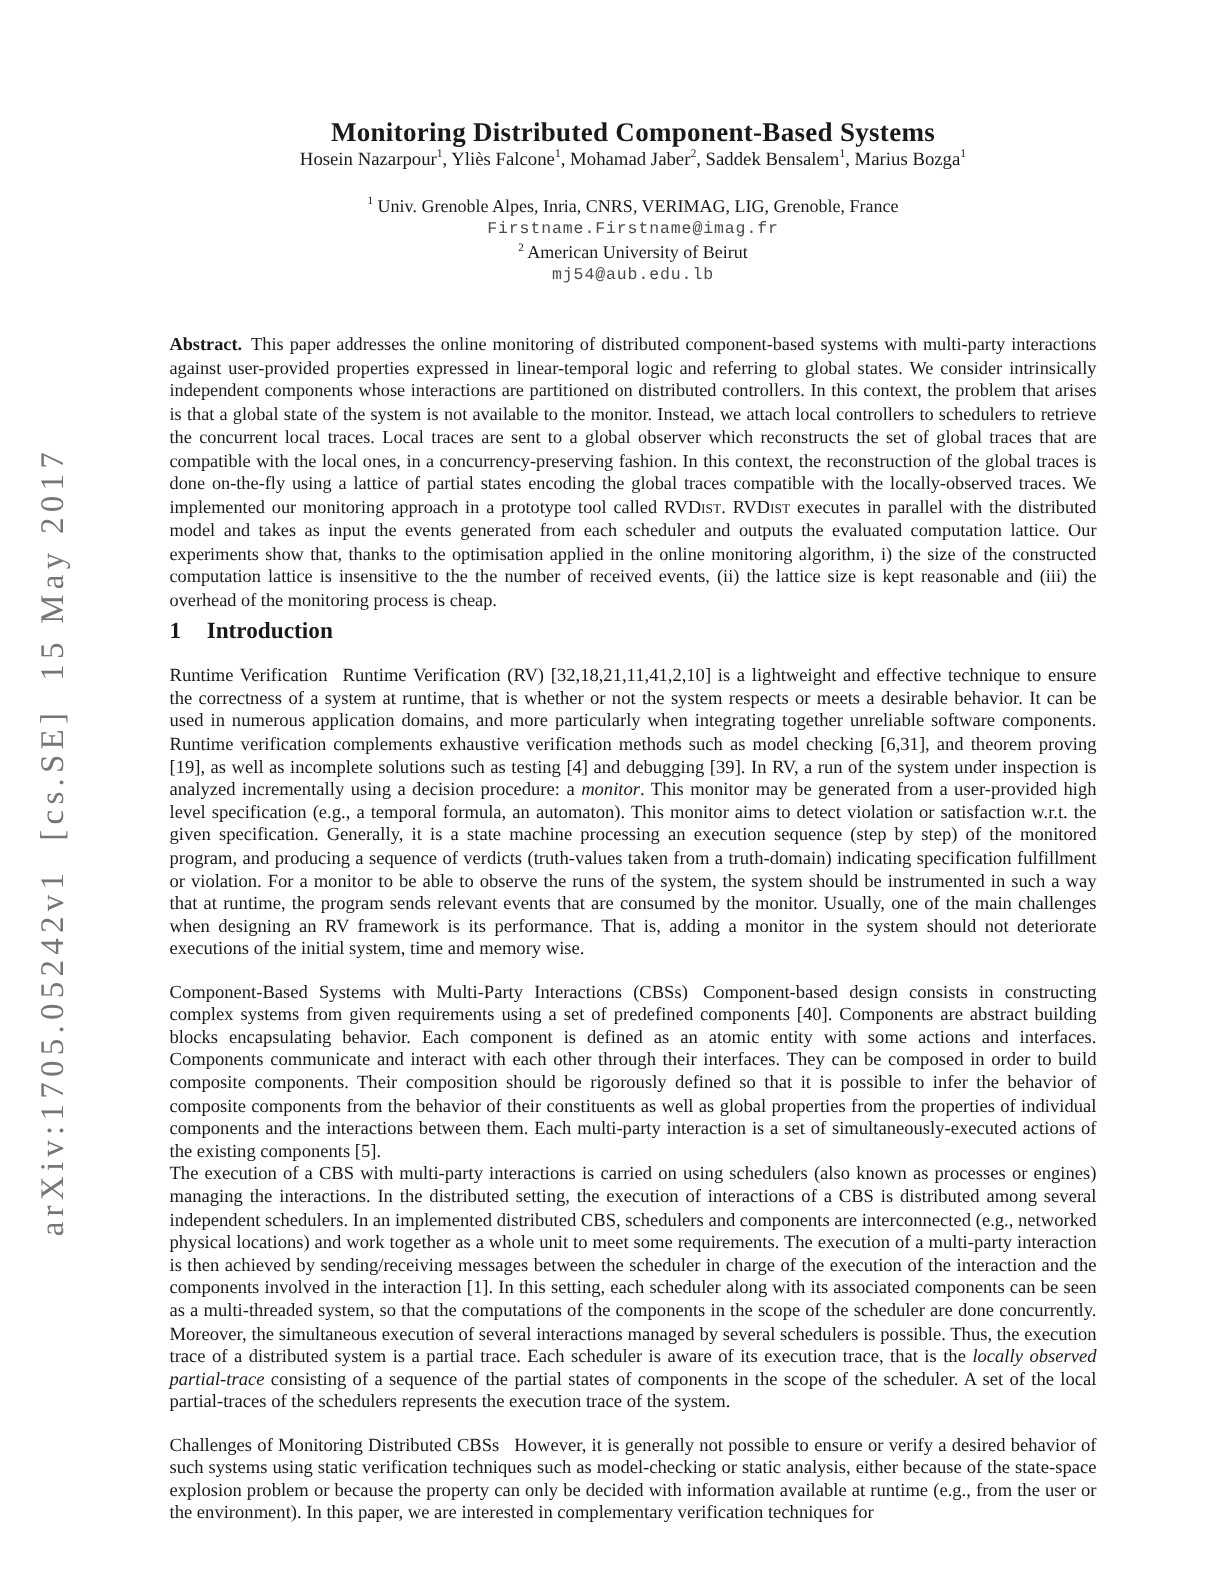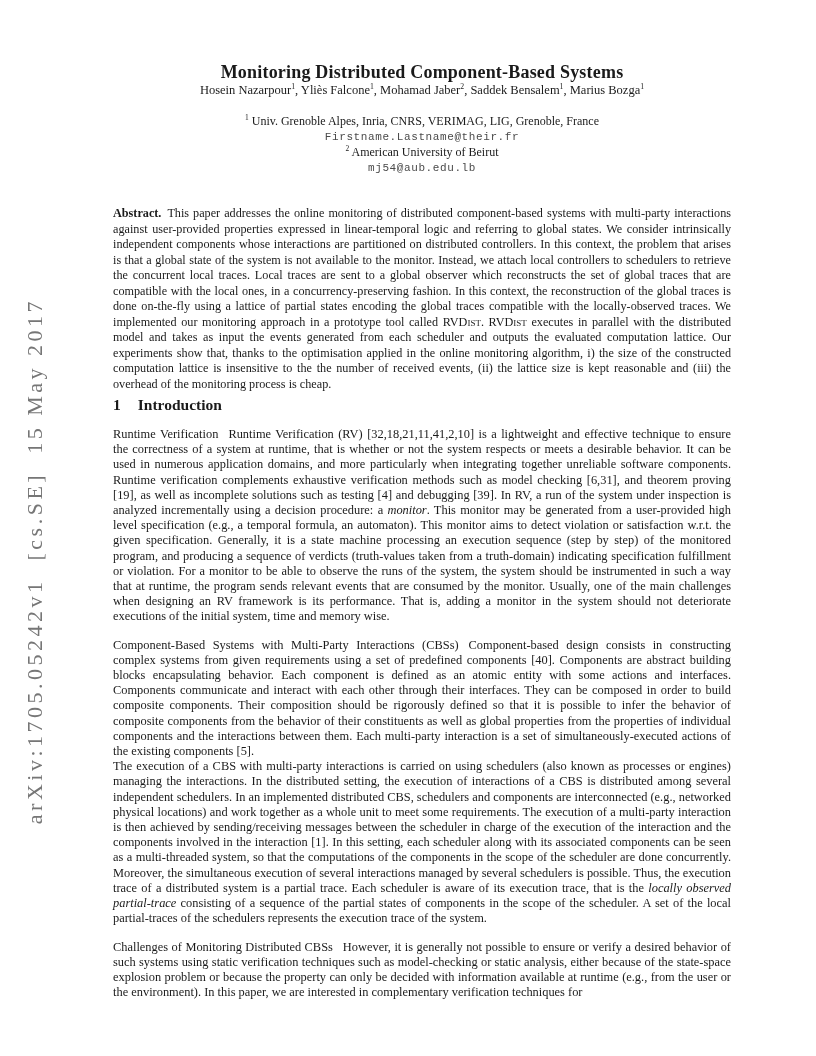--- a/index.html
+++ b/index.html
@@ -9,21 +9,21 @@
     height: 1056px;
     margin: 0 auto;
     background: #ffffff;
     overflow: hidden;
     font-family: "Liberation Serif", "DejaVu Serif", serif;
     color: #1a1a1a;
   }
   .content {
     position: absolute;
     left: 113px;
-    top: 0;
+    top: 16px;
     width: 618px;
   }
   .title {
     margin: 62px 0 0 0;
     text-align: center;
     font-size: 18px;
     font-weight: bold;
     letter-spacing: 0.2px;
   }
   .authors {
@@ -99,21 +99,21 @@
   </div>
 
   <div class="content">
 
     <h1 class="title">Monitoring Distributed Component-Based Systems</h1>
 
     <div class="authors"><span>Hosein Nazarpour<sup>1</sup></span>, <span>Yliès Falcone<sup>1</sup></span>, <span>Mohamad Jaber<sup>2</sup></span>, <span>Saddek Bensalem<sup>1</sup></span>, <span>Marius Bozga<sup>1</sup></span></div>
 
     <div class="affiliations">
         <div class="affil-line"><sup>1</sup> Univ. Grenoble Alpes, Inria, CNRS, VERIMAG, LIG, Grenoble, France</div>
-        <div class="affil-email">Firstname.Lastname@their.fr</div>
+        <div class="affil-email">Firstname.Firstname@imag.fr</div>
         <div class="affil-line"><sup>2</sup> American University of Beirut</div>
         <div class="affil-email">mj54@aub.edu.lb</div>
       </div>
 
     <p class="abstract">
       <span class="abs-label">Abstract.</span><span><span>This paper addresses the online monitoring of distributed component-based systems with multi-party interactions against user-provided properties expressed in linear-temporal logic and referring to global states. We consider intrinsically independent components whose interactions are partitioned on distributed controllers. In this context, the problem that arises is that a global state of the system is not available to the monitor. Instead, we attach local controllers to schedulers to retrieve the concurrent local traces. Local traces are sent to a global observer which reconstructs the set of global traces that are compatible with the local ones, in a concurrency-preserving fashion. In this context, the reconstruction of the global traces is done on-the-fly using a lattice of partial states encoding the global traces compatible with the locally-observed traces. We implemented our monitoring approach in a prototype tool called RV</span><span class="seg-smallcaps">Dist</span><span>. RV</span><span class="seg-smallcaps">Dist</span><span> executes in parallel with the distributed model and takes as input the events generated from each scheduler and outputs the evaluated computation lattice. Our experiments show that, thanks to the optimisation applied in the online monitoring algorithm, i) the size of the constructed computation lattice is insensitive to the the number of received events, (ii) the lattice size is kept reasonable and (iii) the overhead of the monitoring process is cheap.</span></span>
     </p>
 
     <h2 class="sec-h">
       <span class="sec-num">1</span><span>Introduction</span>

